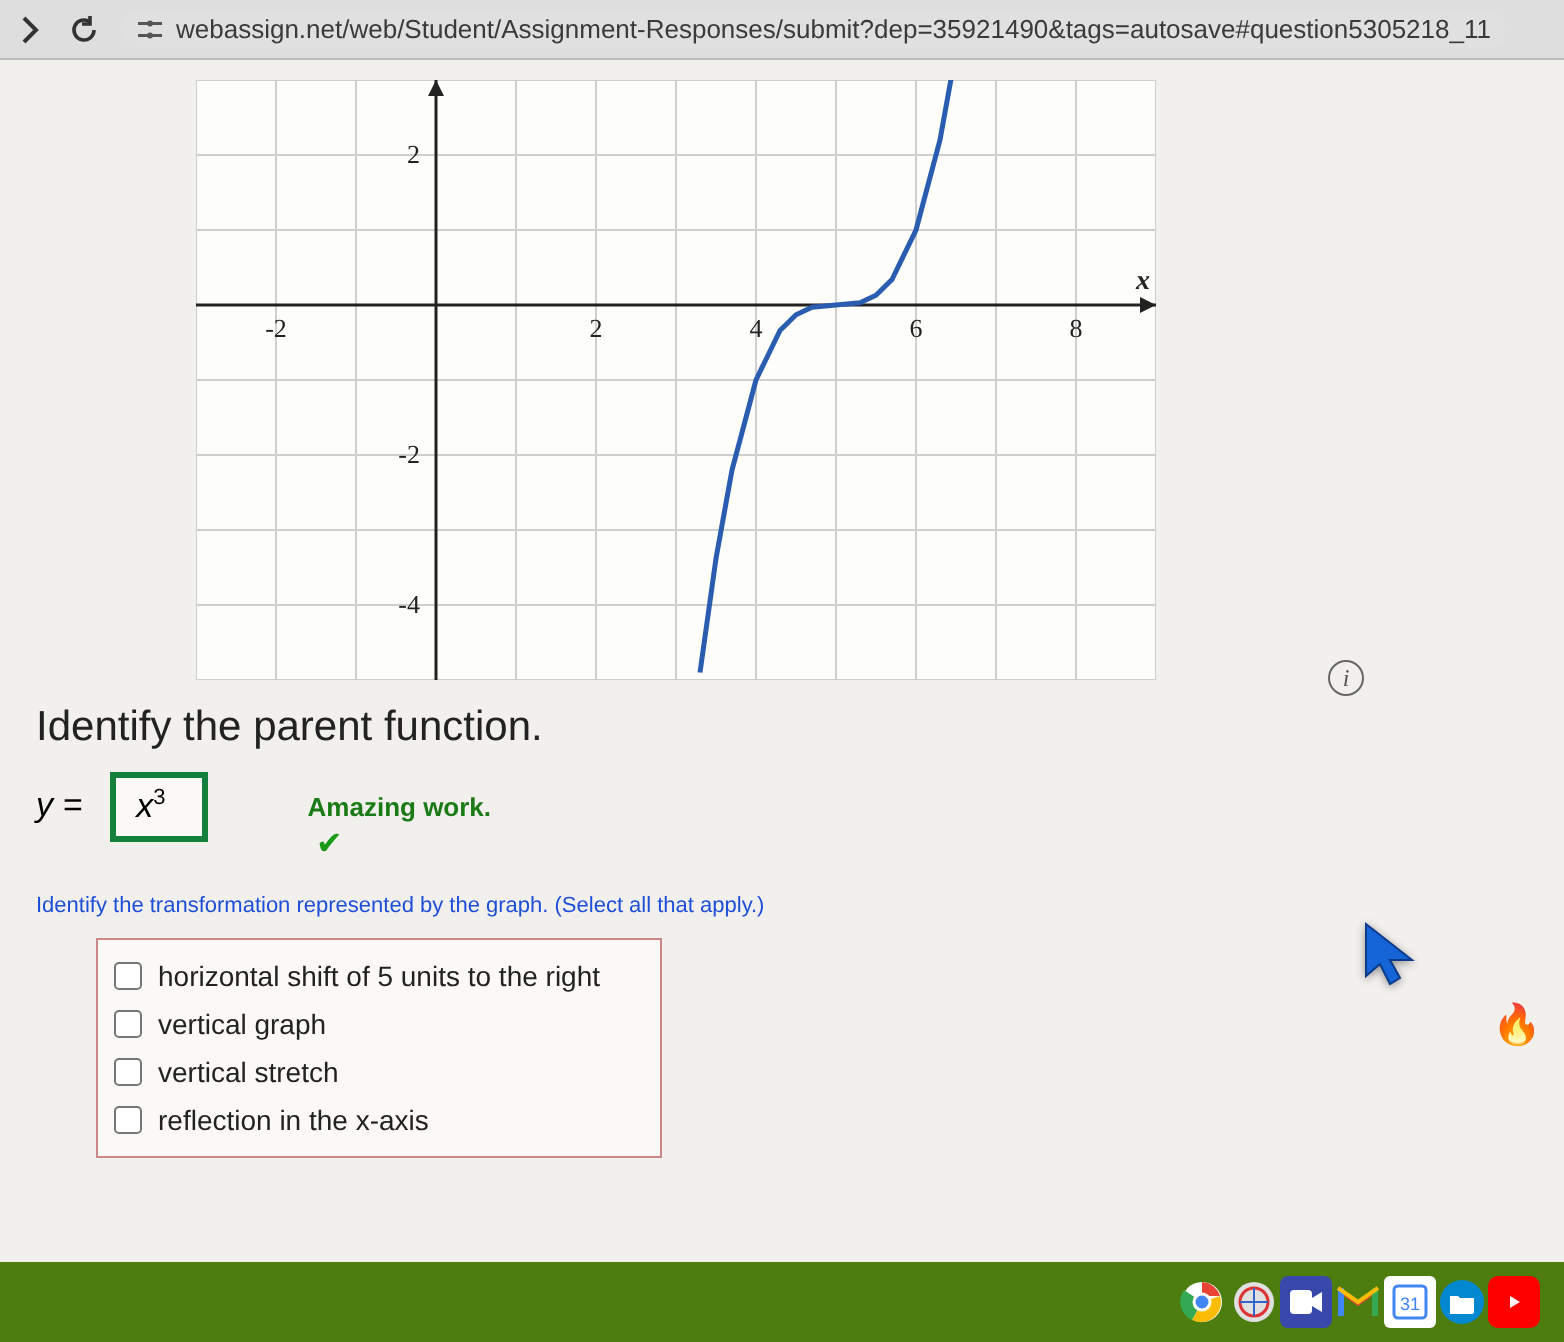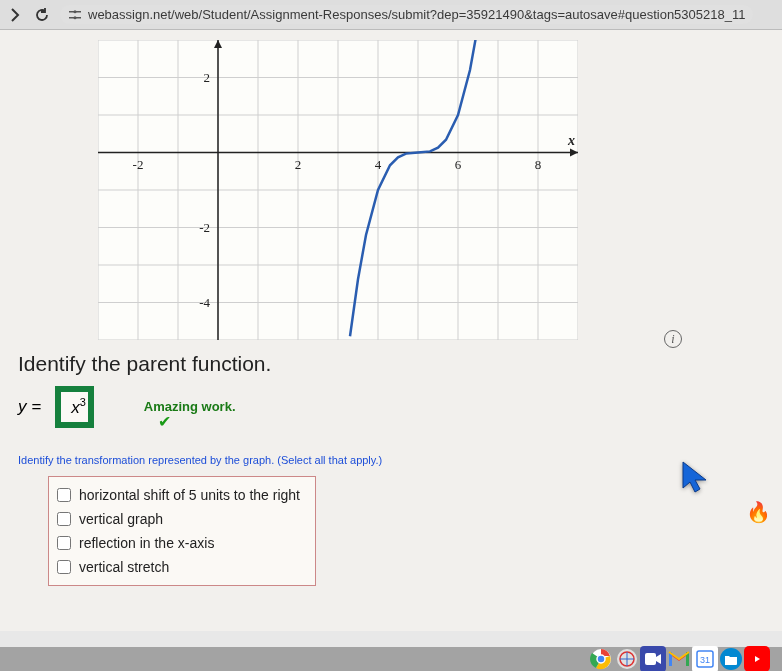--- a/index.html
+++ b/index.html
@@ -77,22 +77,22 @@
   align-items: center;
   gap: 14px;
   margin-top: 10px;
   position: relative;
 }
 .yeq {
   font-size: 17px;
   font-style: italic;
 }
 .answer-box {
-  border: 6px solid #15803d;
-  padding: 4px 2px 4px 10px;
+  border: 3px solid #15803d;
+  padding: 4px 18px 4px 10px;
   background: #fbf9f5;
   font-size: 17px;
   font-style: italic;
 }
 .answer-box sup { font-size: 11px; font-style: normal; }
 .feedback {
   color: #1a7a16;
   font-weight: bold;
   font-size: 13px;
   margin-left: 36px;
@@ -107,21 +107,21 @@
 .q2 {
   margin-top: 26px;
   font-size: 11px;
   color: #1d4ed8;
 }
 .checkbox-group {
   margin-top: 10px;
   margin-left: 30px;
   border: 1px solid #c88;
   display: inline-block;
-  padding: 6px 15px 6px 8px;
+  padding: 6px 30px 6px 8px;
   background: #fbf9f5;
 }
 .cb-row {
   display: flex;
   align-items: center;
   gap: 8px;
   padding: 4px 0;
   font-size: 14px;
   color: #222;
 }
@@ -135,22 +135,22 @@
 .cursor-overlay svg { filter: drop-shadow(0 1px 2px rgba(0,0,0,.4)); }
 .flame {
   position: absolute;
   top: 500px;
   left: 746px;
   font-size: 20px;
 }
 .taskbar {
   position: absolute;
   bottom: 0; left: 0; right: 0;
-  height: 24px;
-  background: #a3a3a3;
+  height: 40px;
+  background: #4d7c0f;
   display: flex;
   align-items: center;
   justify-content: flex-end;
   gap: 0;
   padding: 0 12px;
 }
 .tb-icon {
   width: 26px; height: 26px;
   border-radius: 50%;
   display:flex;align-items:center;justify-content:center;
@@ -251,25 +251,25 @@
     <label class="cb-row">
       <input type="checkbox" style="">
       <span>horizontal shift of 5 units to the right</span>
     </label>
     <label class="cb-row">
       <input type="checkbox" style="">
       <span>vertical graph</span>
     </label>
     <label class="cb-row">
       <input type="checkbox" style="">
-      <span>reflection in the x-axis</span>
+      <span>vertical stretch</span>
     </label>
     <label class="cb-row">
       <input type="checkbox" style="">
-      <span>vertical stretch</span>
+      <span>reflection in the x-axis</span>
     </label>
   </div>
 
 </div>
 
 <div class="cursor-overlay">
   <svg width="36" height="36" viewBox="0 0 36 36">
     <path d="M3 2 L3 28 L10 22 L15 32 L20 29 L15 20 L26 20 Z" fill="#1565d8" stroke="#0b3a8a" stroke-width="1"></path>
   </svg>
 </div>

